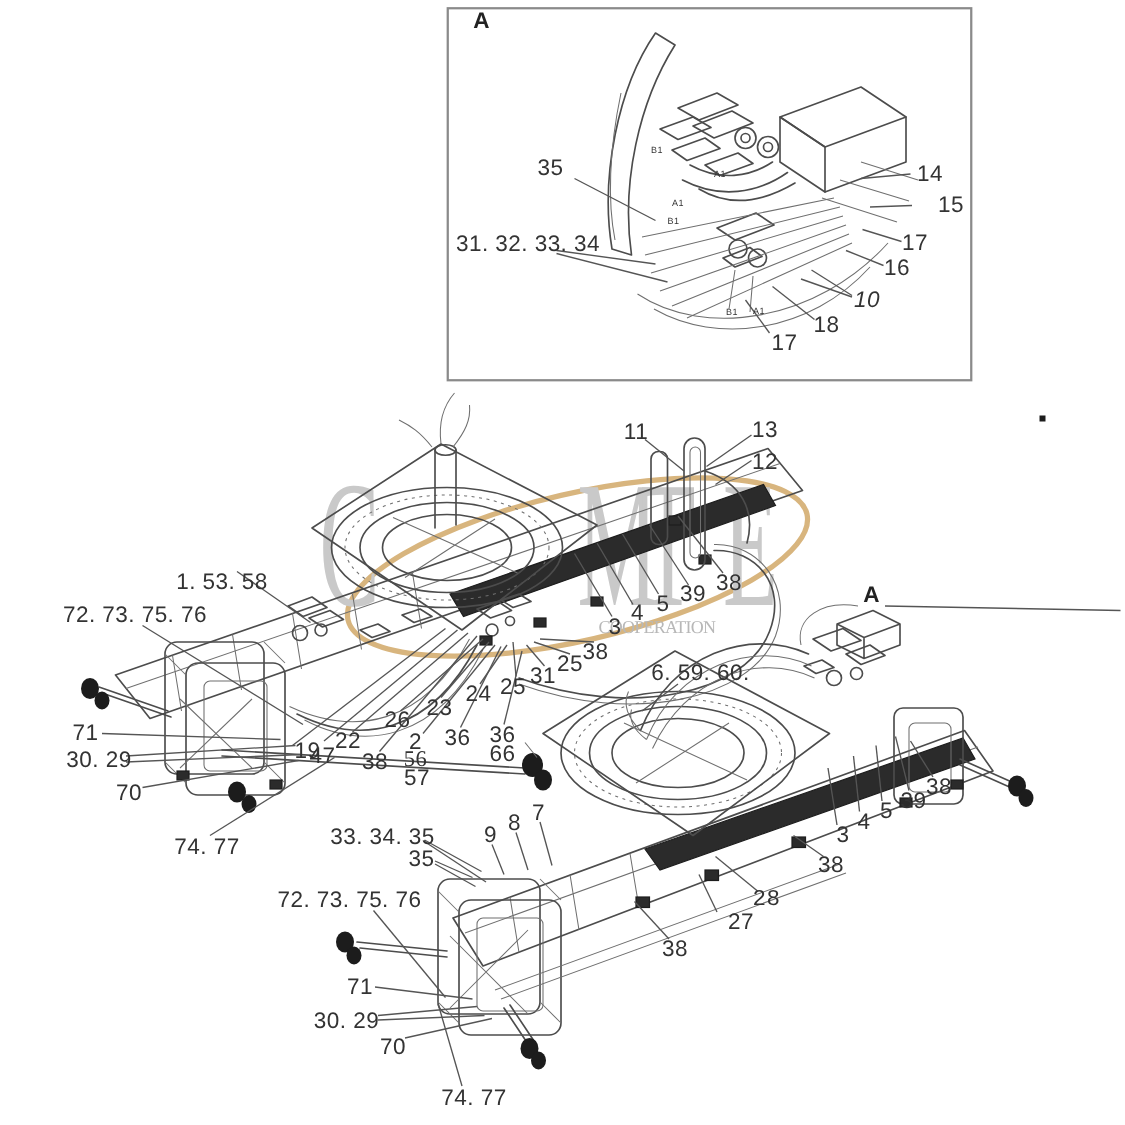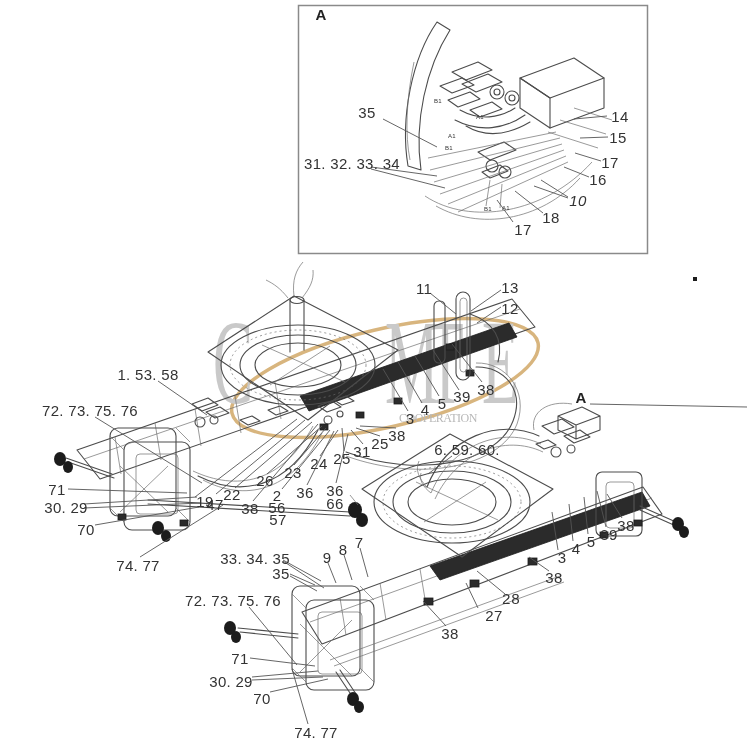--- a/index.html
+++ b/index.html
@@ -259,49 +259,49 @@
         <line x1="270" y1="692" x2="328" y2="679" class="ldr"></line>
         <line x1="308" y1="724" x2="292" y2="669" class="ldr"></line>
       </g>
   </svg>
 
   <div id="callout-layer">
       <div class="callout bold" style="left: 321px; top: 14px;">A</div>
       <div class="callout" style="left: 367px; top: 112px;">35</div>
       <div class="callout" style="left: 352px; top: 163px;">31. 32. 33. 34</div>
       <div class="callout" style="left: 620px; top: 116px;">14</div>
-      <div class="callout" style="left: 618px; top: 137px; text-align: right;">15</div>
+      <div class="callout" style="left: 634px; top: 137px; text-align: right;">15</div>
       <div class="callout" style="left: 610px; top: 162px;">17</div>
       <div class="callout" style="left: 598px; top: 179px;">16</div>
       <div class="callout" style="left: 578px; top: 200px; font-style: italic;">10</div>
       <div class="callout" style="left: 551px; top: 217px;">18</div>
       <div class="callout" style="left: 523px; top: 229px;">17</div>
       <div class="callout" style="left: 438px; top: 101px; font-size: 6px;">B1</div>
       <div class="callout" style="left: 480px; top: 117px; font-size: 6px;">A1</div>
       <div class="callout" style="left: 452px; top: 136px; font-size: 6px;">A1</div>
       <div class="callout" style="left: 449px; top: 148px; font-size: 6px;">B1</div>
       <div class="callout" style="left: 488px; top: 209px; font-size: 6px;">B1</div>
       <div class="callout" style="left: 506px; top: 208px; font-size: 6px;">A1</div>
       <div class="callout" style="left: 424px; top: 288px;">11</div>
       <div class="callout" style="left: 510px; top: 287px;">13</div>
       <div class="callout" style="left: 510px; top: 308px;">12</div>
-      <div class="callout" style="left: 148px; top: 374px;">1. 53. 58</div>
+      <div class="callout" style="left: 148px; top: 388px;">1. 53. 58</div>
       <div class="callout" style="left: 90px; top: 410px;">72. 73. 75. 76</div>
       <div class="callout" style="left: 57px; top: 489px;">71</div>
       <div class="callout" style="left: 66px; top: 507px;">30. 29</div>
       <div class="callout" style="left: 86px; top: 529px;">70</div>
       <div class="callout" style="left: 138px; top: 565px;">74. 77</div>
       <div class="callout" style="left: 192px; top: 504px; padding-left: 46px;">47</div>
       <div class="callout" style="left: 205px; top: 501px;">19</div>
       <div class="callout" style="left: 232px; top: 494px;">22</div>
       <div class="callout" style="left: 250px; top: 508px;">38</div>
       <div class="callout" style="left: 265px; top: 480px;">26</div>
       <div class="callout" style="left: 293px; top: 472px;">23</div>
       <div class="callout" style="left: 277px; top: 495px;">2</div>
-      <div class="callout" style="left: 277px; top: 507px;">56</div>
+      <div class="callout" style="left: 277px; top: 507px; font-family: Liberation Serif, serif;">56</div>
       <div class="callout" style="left: 278px; top: 519px;">57</div>
       <div class="callout" style="left: 319px; top: 463px;">24</div>
       <div class="callout" style="left: 305px; top: 492px;">36</div>
       <div class="callout" style="left: 342px; top: 458px;">25</div>
       <div class="callout" style="left: 335px; top: 490px;">36</div>
       <div class="callout" style="left: 335px; top: 503px;">66</div>
       <div class="callout" style="left: 362px; top: 451px;">31</div>
       <div class="callout" style="left: 380px; top: 443px;">25</div>
       <div class="callout" style="left: 397px; top: 435px;">38</div>
       <div class="callout" style="left: 410px; top: 418px;">3</div>

